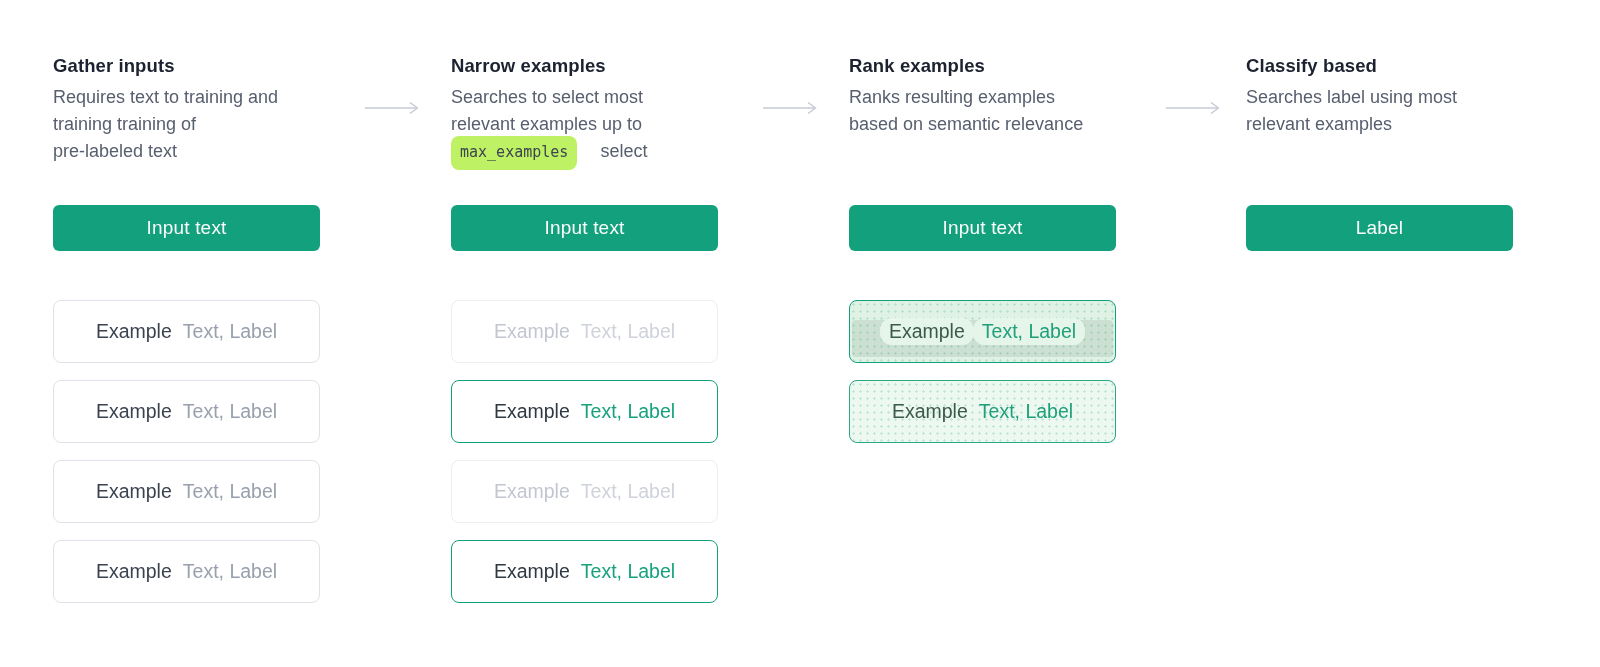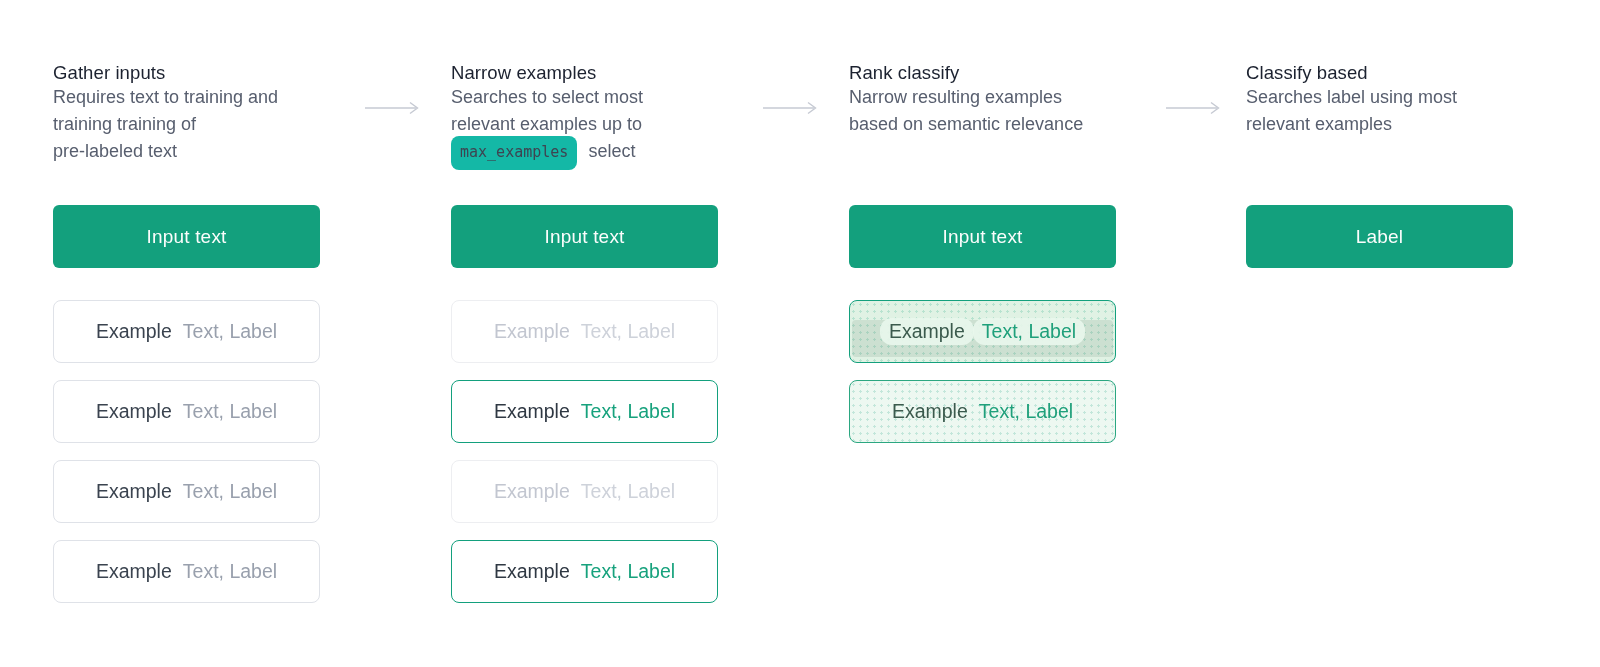--- a/index.html
+++ b/index.html
@@ -11,42 +11,42 @@
     font-family:"Liberation Sans", sans-serif;
     overflow:hidden;
   }
   .col { position:absolute; top:0; width:267px; height:667px; }
   .col-0 { left:53px; }
   .col-1 { left:451px; }
   .col-2 { left:849px; }
   .col-3 { left:1246px; }
 
   .step-title {
-    position:absolute; top:62px; left:0;
-    font-size:18.5px; font-weight:400; color:#1C2230;
+    position:absolute; top:55px; left:0;
+    font-size:18.5px; font-weight:700; color:#1C2230;
     letter-spacing:0.1px;
   }
   .step-desc {
     position:absolute; top:84px; left:0; width:290px;
     font-size:18px; color:#575E6E; line-height:27px;
   }
   .code-chip {
     display:inline-block;
     font-family:"DejaVu Sans Mono", monospace;
     font-size:15px; color:#3E4451;
-    background:#14b8a6;
+    background:#bef264;
     border-radius:8px;
     padding:3px 9px 4px 9px;
-    margin:-3px 6px -3px 0;
+    margin:-3px 18px -3px 0;
     vertical-align:baseline;
   }
 
   .pipe-btn {
     position:absolute; left:0; top:205px;
-    width:267px; height:63px;
+    width:267px; height:46px;
     background:#13A07D;
     border-radius:6px;
     display:flex; align-items:center; justify-content:center;
     color:#FBFDFC; font-size:19px; letter-spacing:0.2px;
   }
 
   .ex-box {
     position:absolute; left:0;
     width:267px; height:63px;
     background:#ffffff;
@@ -163,23 +163,23 @@
       <span class="ex-name">Example</span>
       <span class="ex-value">Text, Label</span>
     </div>
     <div class="ex-box selected pos-3">
       <span class="ex-name">Example</span>
       <span class="ex-value">Text, Label</span>
     </div>
   </div>
 
   <div class="col col-2">
-    <div class="step-title">Rank classify</div>
-    <div class="step-desc">
-      <div>Narrow resulting examples</div>
+    <div class="step-title">Rank examples</div>
+    <div class="step-desc">
+      <div>Ranks resulting examples</div>
       <div>based on semantic relevance</div>
     </div>
     <div class="pipe-btn">Input text</div>
     <div class="ex-box hl-strong pos-0">
       <span class="ex-name">Example</span>
       <span class="ex-value">Text, Label</span>
     </div>
     <div class="ex-box hl-light pos-1">
       <span class="ex-name">Example</span>
       <span class="ex-value">Text, Label</span>

